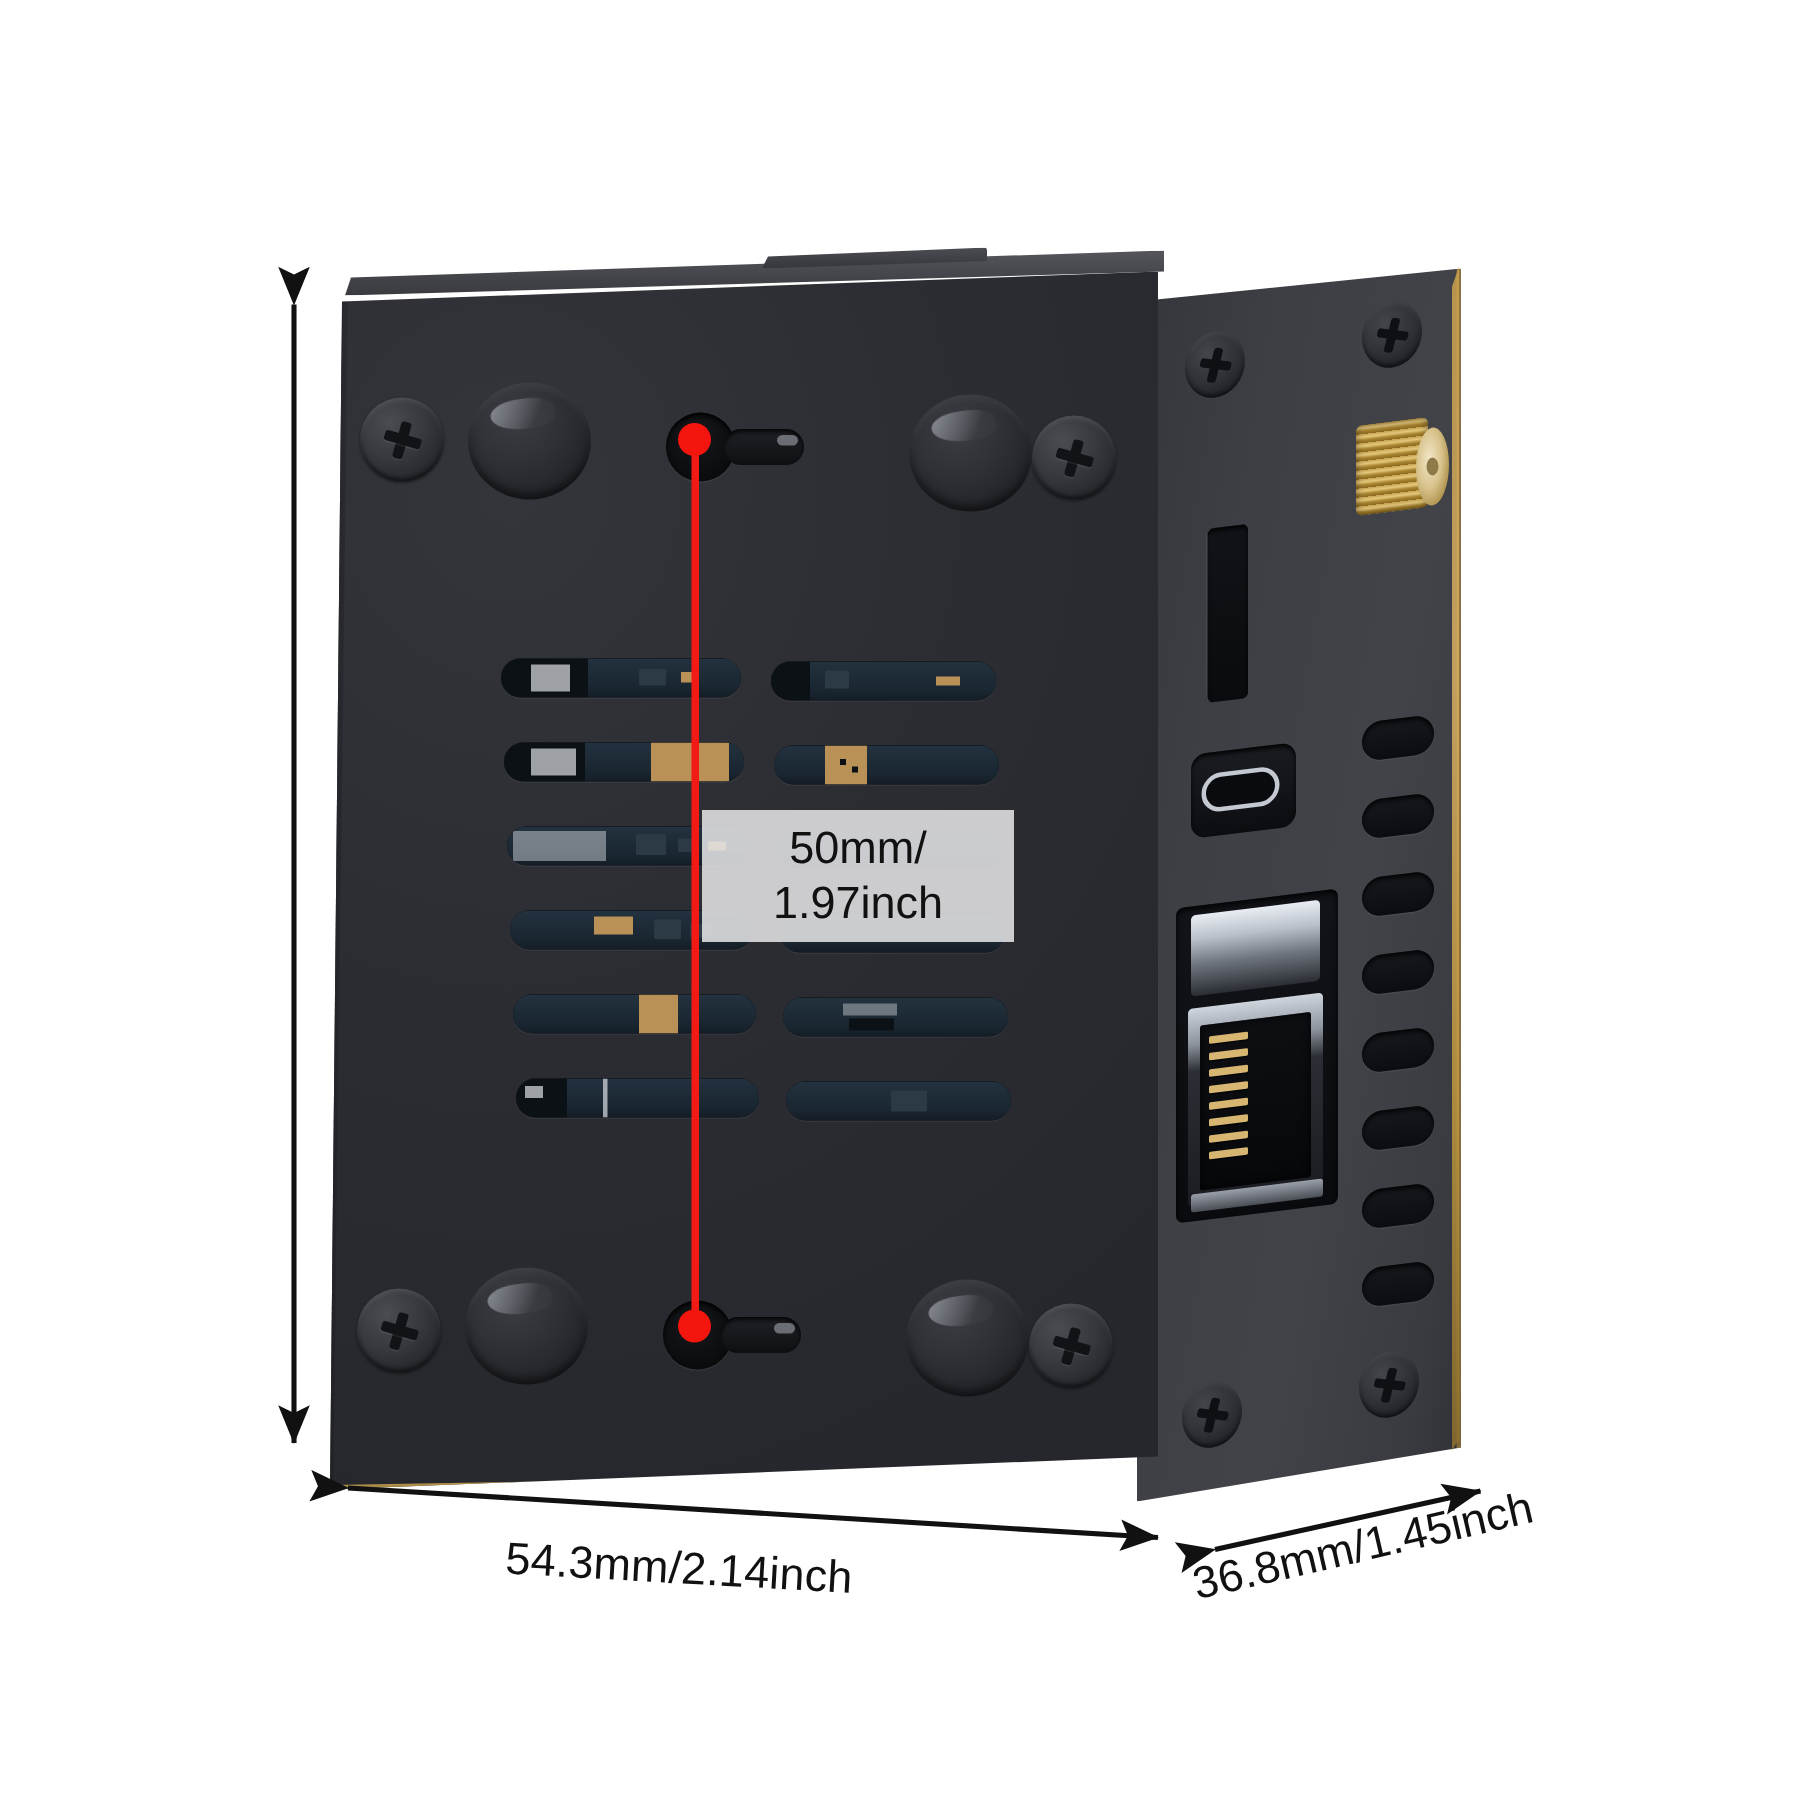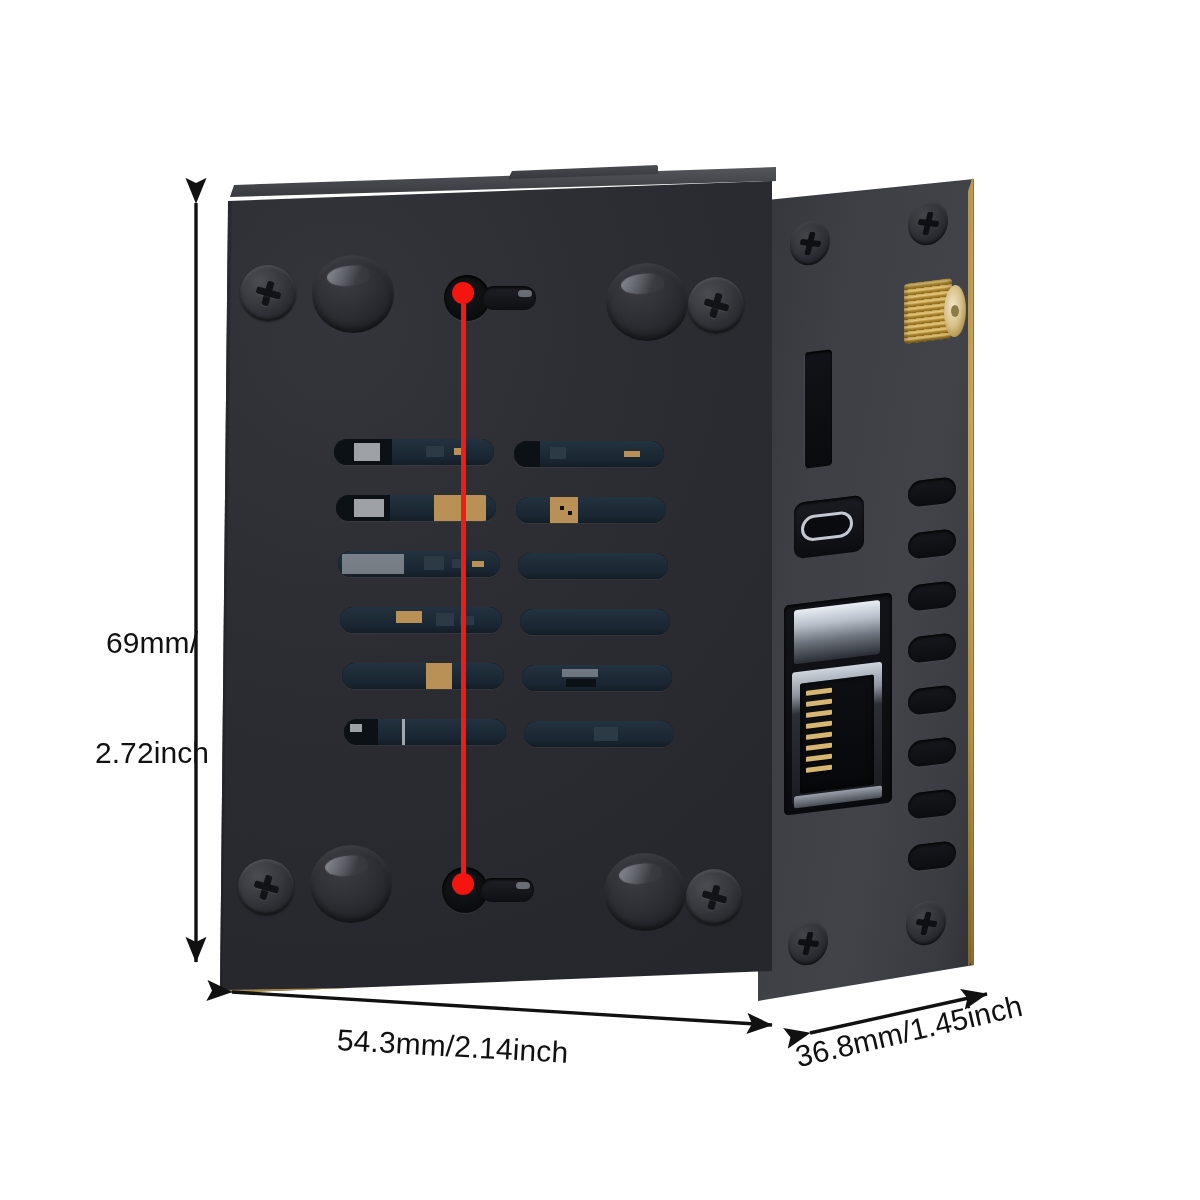--- a/index.html
+++ b/index.html
@@ -431,23 +431,23 @@
       </marker>
     </defs>
 
     <line x1="196" y1="203" x2="196" y2="962" stroke="#111" stroke-width="3.4" marker-start="url(#ah)" marker-end="url(#ah)"></line>
 
     <line x1="232" y1="992" x2="772" y2="1025" stroke="#111" stroke-width="3.4" marker-start="url(#ah)" marker-end="url(#ah)"></line>
 
     <line x1="810" y1="1033" x2="987" y2="994" stroke="#111" stroke-width="3.4" marker-start="url(#ah)" marker-end="url(#ah)"></line>
   </svg>
 
-  <div class="dim-text" id="height-label">
-    <div>69mm/</div>
-    <div>2.72inch</div>
+
+  <div class="dim-text" id="width-label">54.3mm/2.14inch</div>
+
+  <div class="dim-text" id="depth-label">36.8mm/1.45inch</div>
+
+  <div id="center-label">
+    <span>50mm/</span>
+    <span>1.97inch</span>
   </div>
 
-  <div class="dim-text" id="width-label">54.3mm/2.14inch</div>
-
-  <div class="dim-text" id="depth-label">36.8mm/1.45inch</div>
-
-
 </div>
 
 </body></html>

